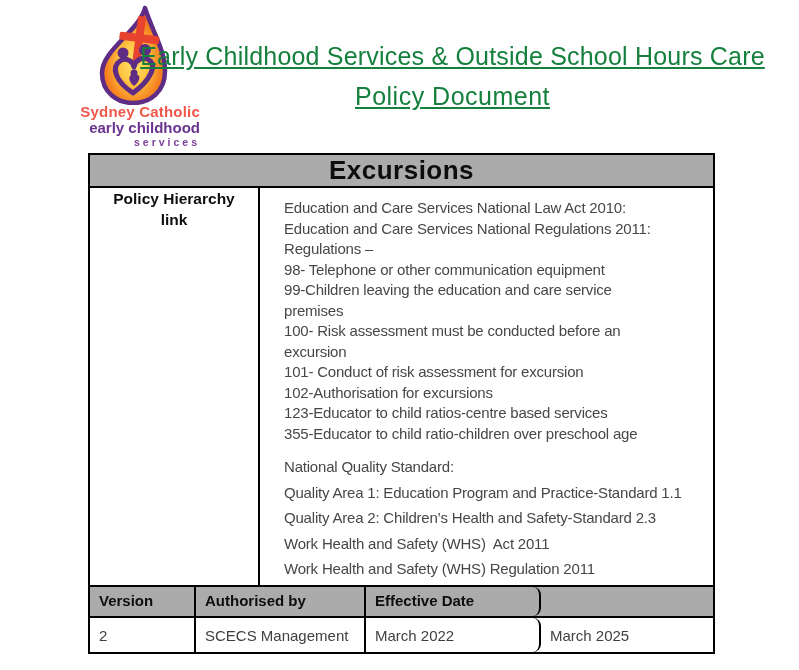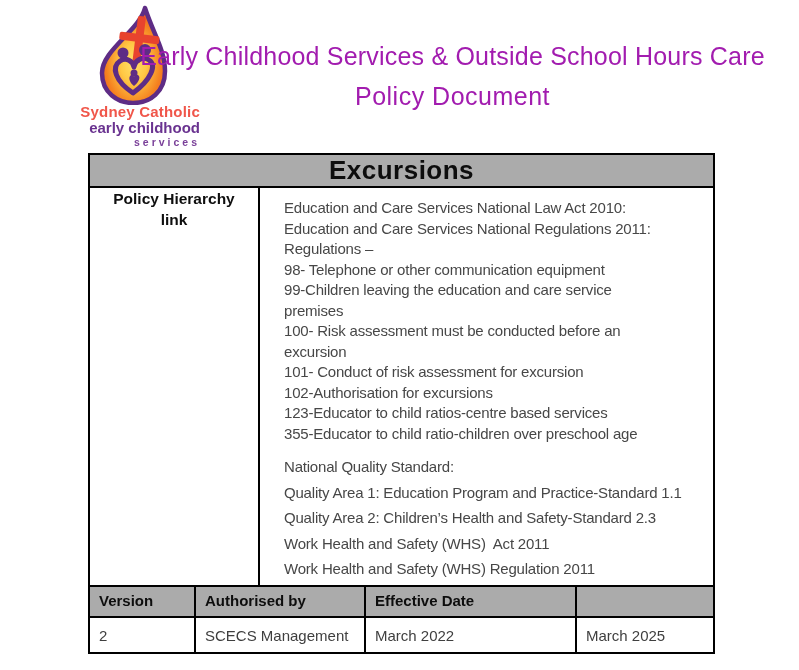--- a/index.html
+++ b/index.html
@@ -7,21 +7,21 @@
     width:799px;height:670px;position:relative;background:#ffffff;
     font-family:"Liberation Sans", sans-serif;overflow:hidden;
   }
   
   .logo{position:absolute;left:30px;top:5px;width:134px;text-align:right;margin-left:36px;}
   .logo svg{display:block;margin:0 auto;}
   .logo .l1{font-size:15px;font-weight:700;color:#f0564a;letter-spacing:0.2px;margin-top:-2px;}
   .logo .l2{font-size:15px;font-weight:700;color:#6a3390;margin-top:-1px;}
   .logo .l3{font-size:10.5px;font-weight:700;color:#7a4099;letter-spacing:3px;margin-top:0px;}
   
-  .head-wrap{position:absolute;left:112px;right:6px;top:40px;text-align:center;color:#a21caf;}
+  .head-wrap{position:absolute;left:112px;right:6px;top:40px;text-align:center;color:#15803d;text-decoration:underline;}
   .head-line1{font-size:25px;line-height:32px;font-weight:400;letter-spacing:0.2px;white-space:nowrap;}
   .head-line2{font-size:25px;line-height:30px;font-weight:400;letter-spacing:0.5px;margin-top:9px;}
   
   .doc-table{position:absolute;left:88px;top:153px;width:627px;border:2px solid #000;box-sizing:border-box;background:#fff;}
   .title-row{height:31px;line-height:31px;background:#ababab;border-bottom:2px solid #000;
              text-align:center;font-weight:bold;font-size:26px;color:#0d0d0d;letter-spacing:0.5px;}
   .main-row{display:flex;height:397px;box-sizing:border-box;}
   .cell-left{width:170px;box-sizing:border-box;border-right:2px solid #000;
              text-align:center;font-weight:bold;font-size:15.5px;
              line-height:21px;color:#0f0f0f;}
@@ -31,21 +31,21 @@
   .nqs-block{margin-top:13px;}
   .nqs-block .nqs-line{white-space:pre;margin-bottom:5px;}
   .meta-header-row{display:flex;height:33px;background:#ababab;border-top:2px solid #000;
                    border-bottom:2px solid #000;box-sizing:border-box;}
   .meta-header-row .mcell{font-weight:bold;font-size:15px;color:#0d0d0d;padding:5px 0 0 9px;box-sizing:border-box;}
   .meta-data-row{display:flex;height:34px;align-items:center;}
   .meta-data-row .mcell{font-size:15px;color:#3f3f3f;padding-left:9px;box-sizing:border-box;}
   .mcell{overflow:hidden;white-space:nowrap;}
   .mc1{width:106px;}
   .mc2{width:170px;}
-  .mc3{width:211px;}
+  .mc3{width:175px;border-radius:8px;}
   .mc4{flex:1;}
   .bdr{border-right:2px solid #000;height:100%;}
   .meta-data-row .bdr{align-self:stretch;display:flex;align-items:center;}
 </style>
 </head>
 <body>
 
 <div class="logo">
   <span>
     <svg width="100" height="100" viewBox="0 0 100 100">

